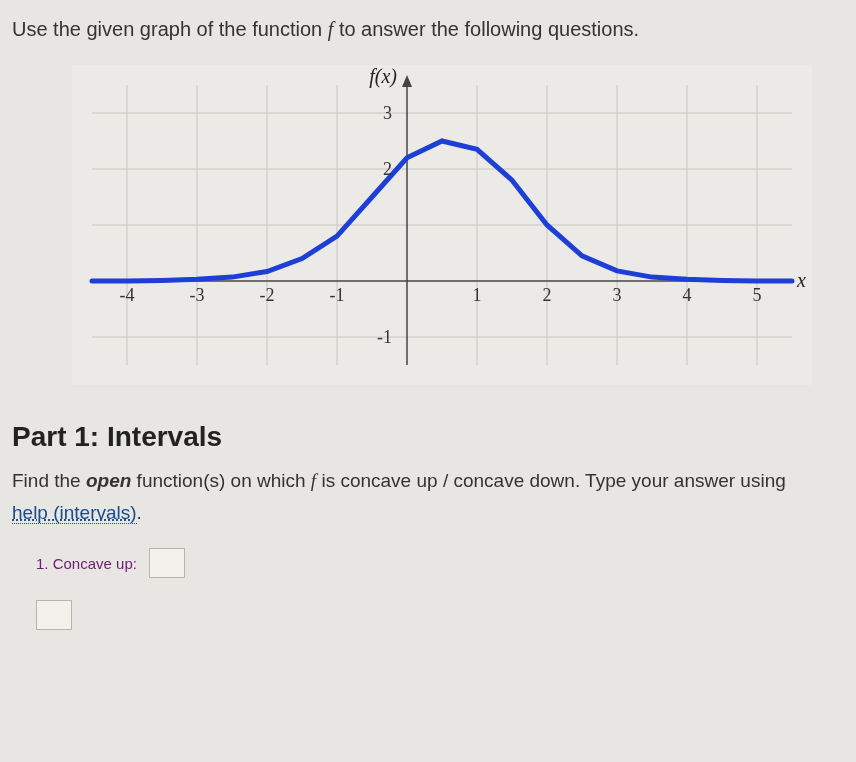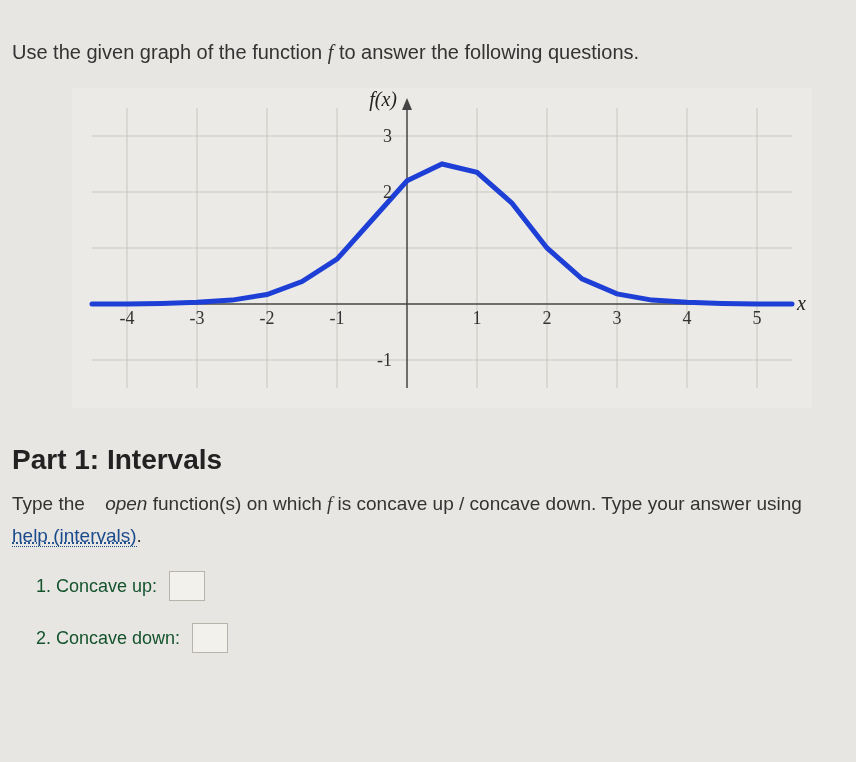--- a/index.html
+++ b/index.html
@@ -10,21 +10,20 @@
       height: 762px;
       color: #2a2a2a;
       padding: 18px 12px;
       overflow: hidden;
     }
     .prompt {
       font-size: 20px;
       margin-bottom: 24px;
       font-family: Arial, sans-serif;
       color: #333;
-      margin-top: 23px;
     }
     .prompt .fn { font-style: italic; font-family: 'Times New Roman', serif; }
     .graph-wrap {
       width: 740px;
       margin: 0 auto 36px 60px;
       position: relative;
     }
     svg.graph {
       display: block;
       width: 740px;
@@ -58,35 +57,35 @@
       color: #222;
     }
     .part-text {
       font-family: Arial, sans-serif;
       font-size: 19px;
       line-height: 1.45;
       color: #333;
       margin-bottom: 4px;
     }
     .part-text .fn { font-style: italic; font-family: 'Times New Roman', serif; }
-    .part-text strong em { font-weight: normal; font-style: italic; margin-left: 15px; }
+    .part-text strong em { font-weight: bold; font-style: italic; }
     .help-link {
       color: #1a4b8c;
       text-decoration: underline dotted;
       border-bottom: 1px dotted #1a4b8c;
       cursor: pointer;
       font-family: Arial, sans-serif;
       font-size: 19px;
       margin-top: 36px;
     }
     .qline {
       font-family: Arial, sans-serif;
-      font-size: 18px;
+      font-size: 15px;
       margin: 22px 0 0 24px;
-      color: #14532d;
+      color: #701a75;
       display: flex;
       align-items: center;
       gap: 12px;
     }
     .answer-box {
       display: inline-block;
       width: 36px;
       height: 30px;
       border: 1px solid #b8b4ac;
       background: #f3f1ec;
@@ -144,27 +143,26 @@
     <text class="ticklabel" x="320" y="278" text-anchor="end">-1</text>
 
     <text class="axislabel" x="325" y="18" text-anchor="end">f(x)</text>
     <text class="axislabel" x="725" y="222" text-anchor="start">x</text>
   </svg>
 </div>
 
 <h2 class="part-title">Part 1: Intervals</h2>
 
 <p class="part-text">
-  <span>Type the </span><strong><em>open</em></strong><span> function(s) on which </span><span class="fn">f</span><span> is concave up / concave down. Type your answer using</span>
+  <span>Find the </span><strong><em>open</em></strong><span> function(s) on which </span><span class="fn">f</span><span> is concave up / concave down. Type your answer using</span>
 </p>
 <p class="part-text">
   <span class="help-link">help (intervals)</span><span>.</span>
 </p>
 
 <div class="qline">
   <span>1. Concave up:</span>
   <span class="answer-box"></span>
 </div>
 
 <div class="qline">
-  <span>2. Concave down:</span>
   <span class="answer-box"></span>
 </div>
 
 </body></html>

